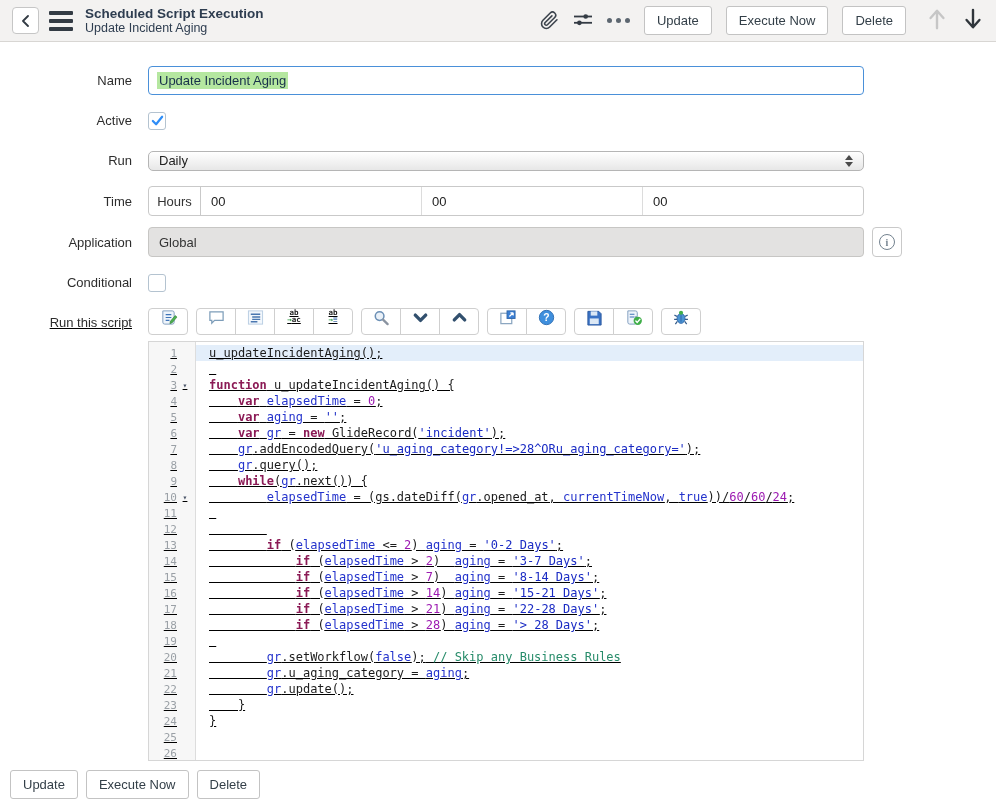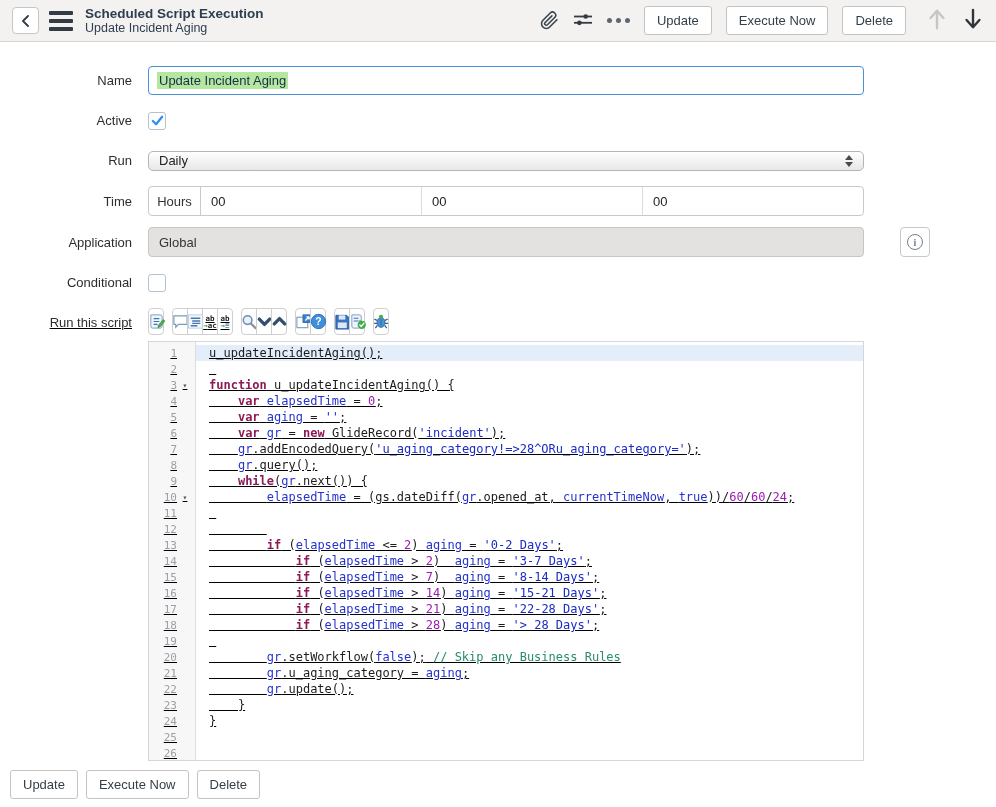--- a/index.html
+++ b/index.html
@@ -51,35 +51,35 @@
   .sel-arrows .up { border-bottom:5px solid #4a4a4a; }
   .sel-arrows .dn { border-top:5px solid #4a4a4a; }
 
   .timebox { display:flex; height:30px; border:1px solid #c9c9c9; border-radius:4px;
              overflow:hidden; background:#fff; }
   .hours-cell { width:52px; border-right:1px solid #c9c9c9; display:flex; align-items:center;
                 justify-content:center; font-size:13px; color:#333; flex:none; }
   .time-cell { flex:1; display:flex; align-items:center; padding-left:10px; font-size:13px; color:#222; }
   .time-cell + .time-cell { border-left:1px solid #dcdcdc; }
 
-  .app-row { display:flex; align-items:flex-start;gap:28px; }
+  .app-row { display:flex; align-items:flex-start; }
   .app-field { width:716px; height:30px; background:#e3e2e1; border:1px solid #c7c6c4;
                border-radius:4px; display:flex; align-items:center; padding:0 10px;
                font-size:13px; color:#333; }
   .info-btn { width:30px; height:30px; margin-left:8px; background:#fff; border:1px solid #c9c9c9;
               border-radius:4px; display:flex; align-items:center; justify-content:center; cursor:pointer; }
   .info-glyph { width:16px; height:16px; border:1.4px solid #73828f; border-radius:50%;
                 color:#73828f; font-size:10px; font-weight:bold; display:flex;
                 align-items:center; justify-content:center; font-family:"Liberation Serif", serif; }
 
   
   .toolbar { display:flex; align-items:center; }
   .tgroup { display:flex; margin-right:8px; }
-  .tbtn { width:16px; height:27px; background:#fff; border:1px solid #cfcfcf;
-          display:flex; align-items:center; justify-content:center; cursor:pointer; padding:0; }
+  .tbtn { width:40px; height:27px; background:#fff; border:1px solid #cfcfcf;
+          display:flex; justify-content:center; cursor:pointer; padding:0; }
   .tgroup .tbtn + .tbtn { margin-left:-1px; }
   .tgroup .tbtn:first-child { border-radius:4px 0 0 4px; }
   .tgroup .tbtn:last-child { border-radius:0 4px 4px 0; }
   .tgroup .tbtn:only-child { border-radius:4px; }
   .rep { display:flex; flex-direction:column; line-height:7px; font-size:7.5px;
          font-weight:bold; color:#222; font-family:"DejaVu Sans Mono", monospace; }
   .rep .g { color:#2f9e44; }
   .rep .b { color:#4a77b0; }
 
   .editor { margin-top:6px; width:716px; height:420px; border:1px solid #d6d6d6;

